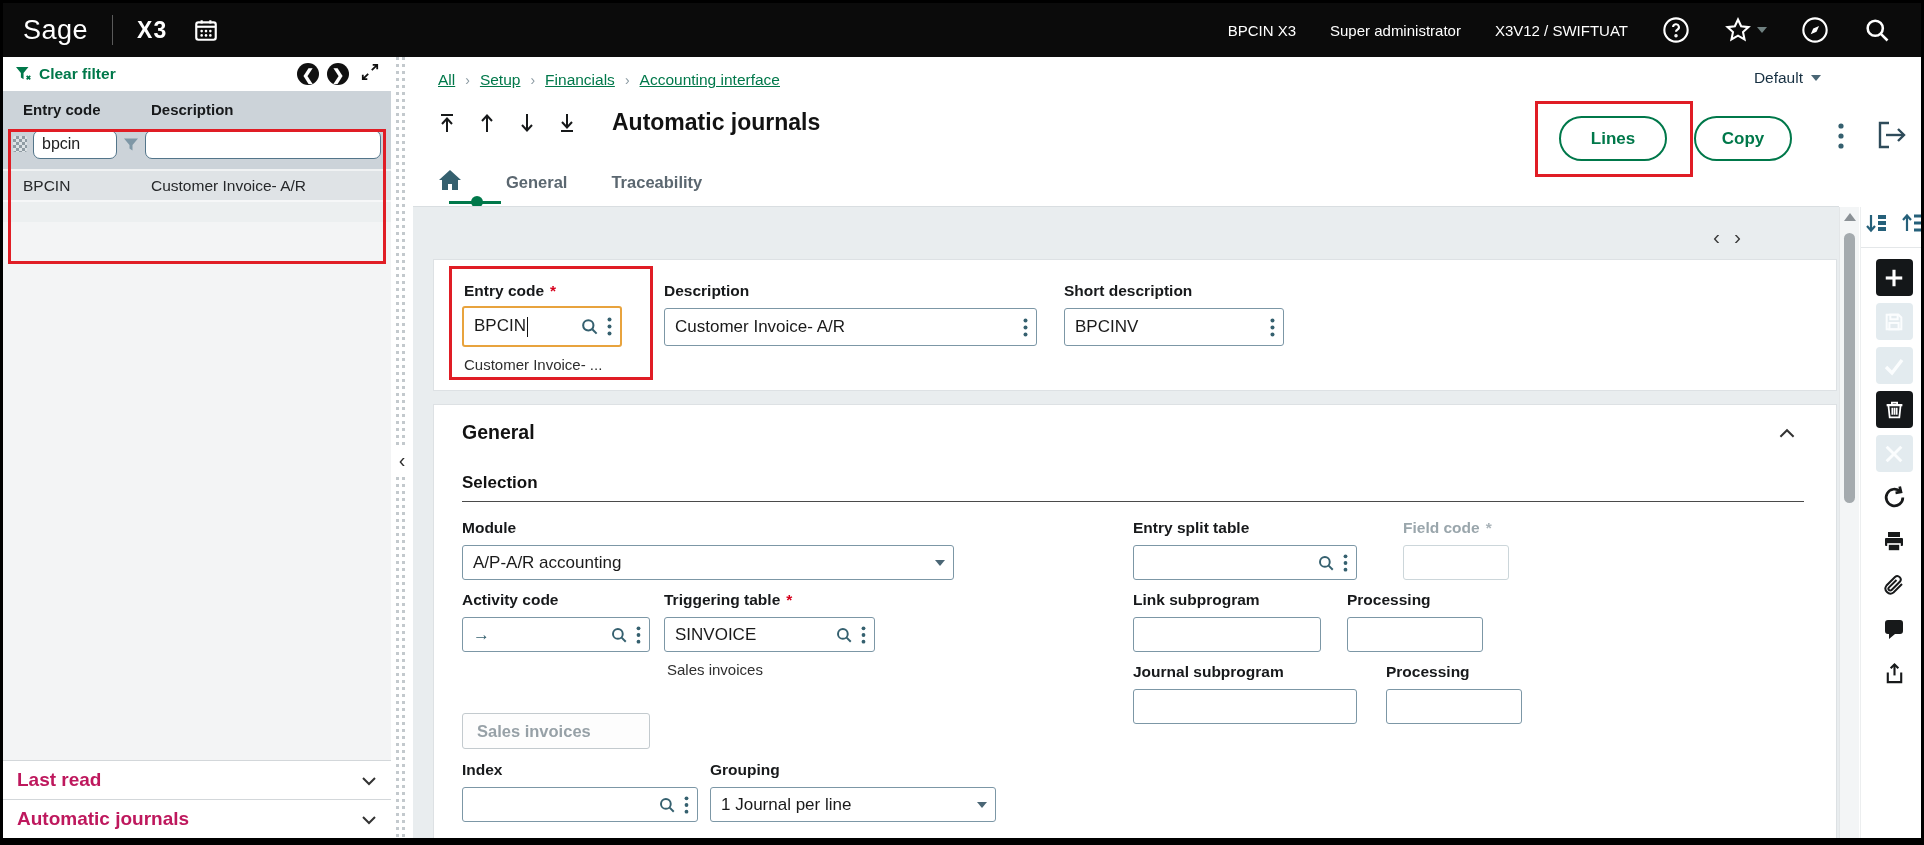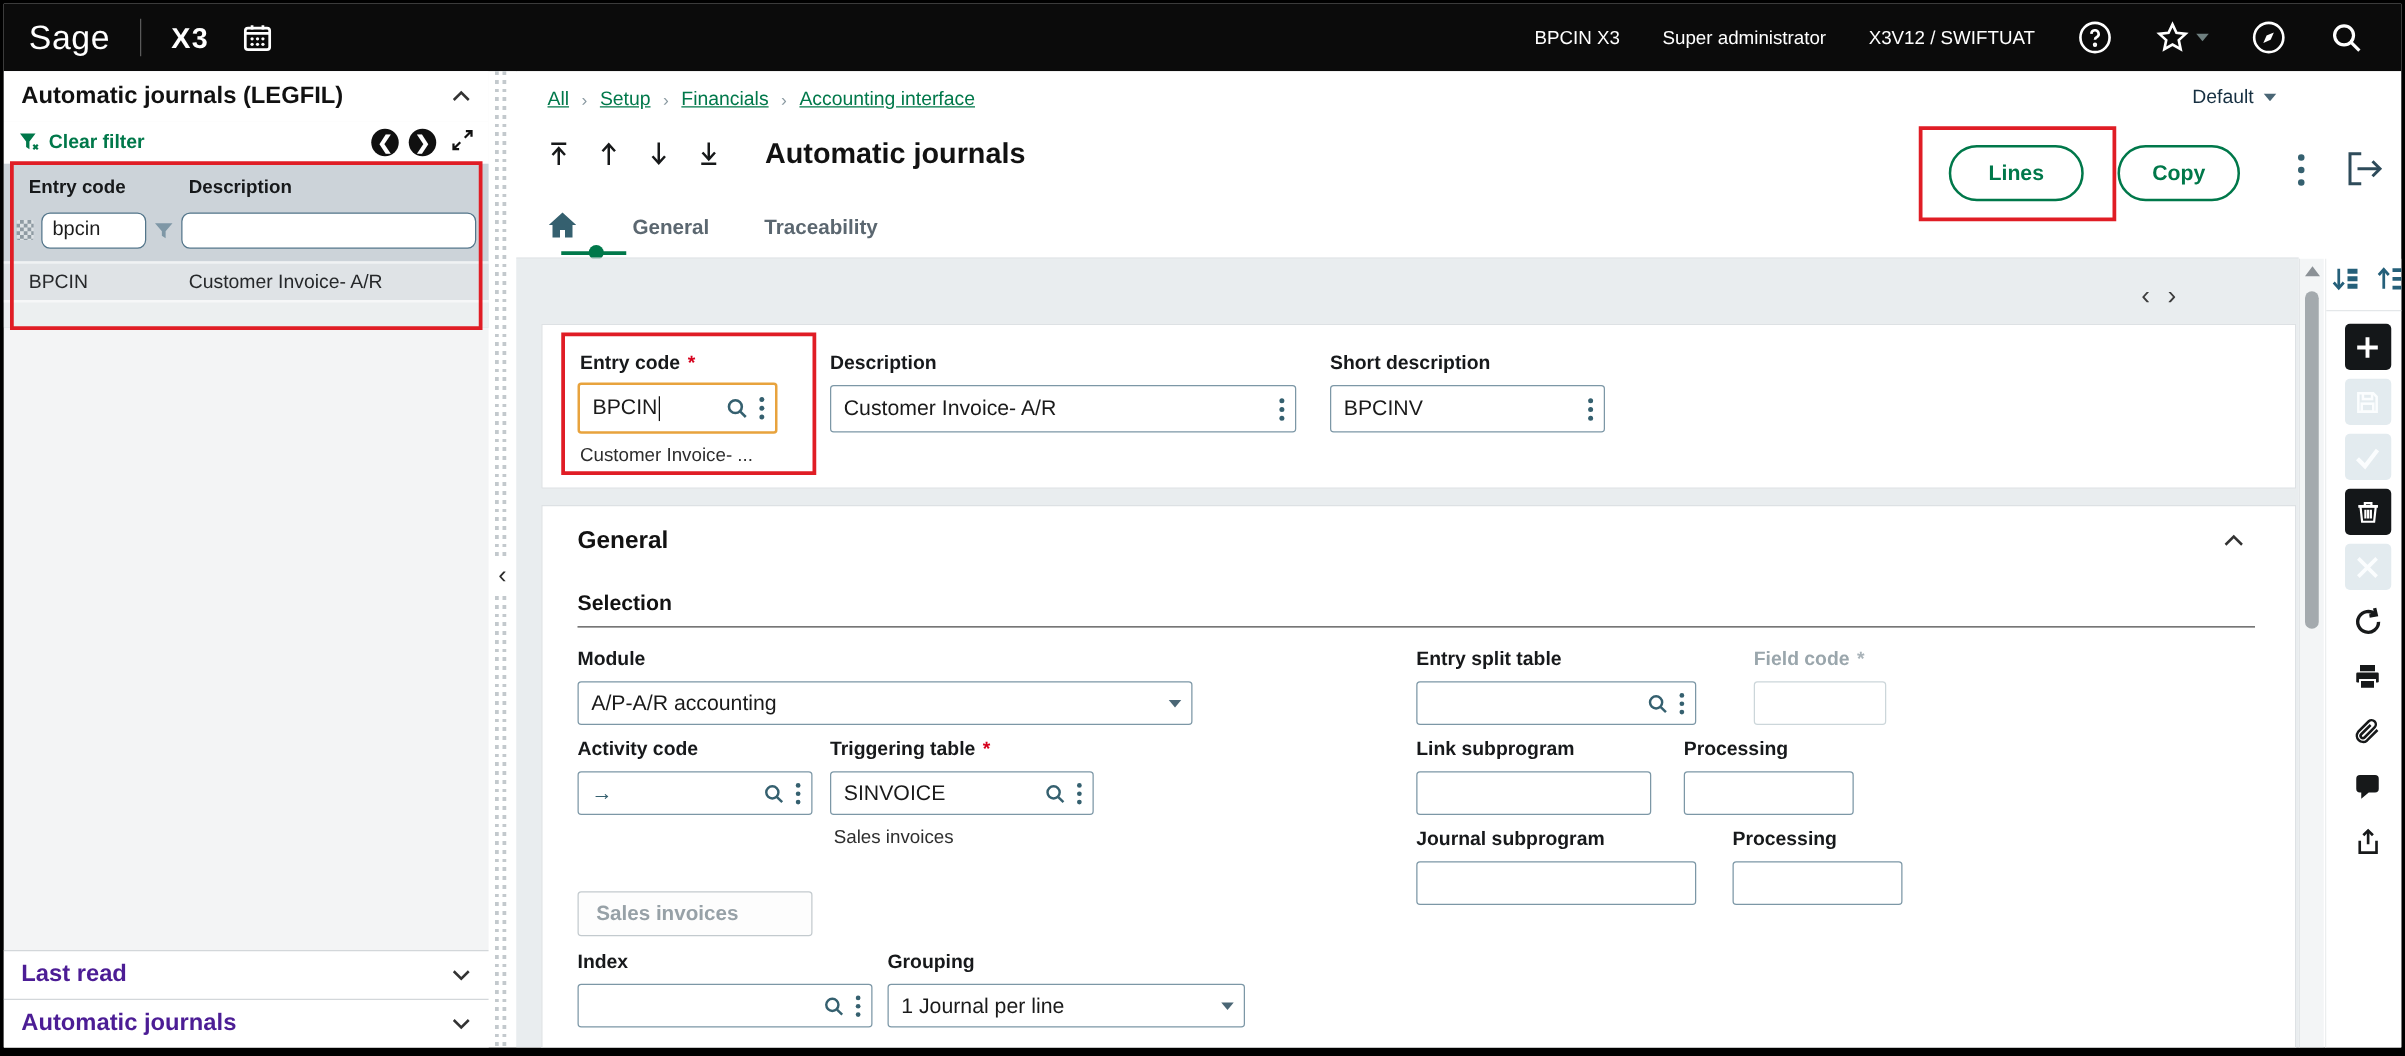--- a/index.html
+++ b/index.html
@@ -36,21 +36,21 @@
   .gridico { width:14px; height:16px; background:conic-gradient(#8f9ba3 25%, #dde2e5 0 50%, #8f9ba3 0 75%, #dde2e5 0); background-size:6px 6px; border-radius:2px; flex:0 0 auto; }
   .sb-inp { height:29px; background:#fff; border:1.5px solid #53758a; border-radius:7px; font-size:16px;
             color:#1c1c1c; padding:0 8px; display:flex; align-items:center; }
   .sb-inp.code { width:84px; } .sb-inp.desc { flex:1; }
   .sb-row { display:flex; height:31px; align-items:center; background:#dfe3e6; border-top:2px solid #f0f2f3;
             font-size:15.5px; color:#26282a; }
   .sb-row .c1 { width:132px; padding-left:20px; } .sb-row .c2 { padding-left:16px; }
   .sb-rowpad { height:22px; background:#eceff0; border-top:2px solid #f6f7f8; }
   .sb-bottom { position:absolute; left:0; right:0; bottom:0; background:#fff; }
   .sb-sec { height:39px; border-top:1px solid #d3d7da; display:flex; align-items:center; padding:0 14px;
-            font-size:19px; font-weight:bold; color:#4c1d95; background:#fff; cursor:pointer; }
+            font-size:19px; font-weight:bold; color:#be185d; background:#fff; cursor:pointer; }
   .sb-sec .chev { margin-left:auto; }
 
   
   .splitter { position:absolute; left:388px; top:54px; width:22px; bottom:0; background:#fff;
       background-image:
         repeating-linear-gradient(to bottom,#c3c9cd 0 3px, transparent 3px 7px),
         repeating-linear-gradient(to bottom,#c3c9cd 0 3px, transparent 3px 7px);
       background-size:3px 100%,3px 100%; background-position:5px 0,11px 0; background-repeat:repeat-y; }
   .split-chev { position:absolute; left:2px; top:388px; width:18px; height:30px; background:#fff;
       display:flex; align-items:center; justify-content:center; color:#2c2c2c; font-size:20px; cursor:pointer; }
@@ -179,28 +179,20 @@
       <span class="tb-ico">
         <svg width="28" height="28" viewBox="0 0 24 24" fill="none" stroke="#fff" stroke-width="2.2">
           <circle cx="10.5" cy="10.5" r="6.5"></circle>
             <line x1="15.5" y1="15.5" x2="21" y2="21"></line>
         </svg>
       </span>
     </div>
   </div>
 
   <div class="sidebar">
-    <div class="sb-title">
-      <span>Automatic journals (LEGFIL)</span>
-      <span class="chev">
-        <svg width="16" height="10" viewBox="0 0 16 10" fill="none" stroke="#333" stroke-width="2">
-            <polyline points="2,8 8,2 14,8"></polyline>
-          </svg>
-      </span>
-    </div>
     <div class="sb-filterrow">
       <span class="clearfilter">
         <svg width="18" height="16" viewBox="0 0 20 18">
           <path d="M1 1h14l-5.5 7v7l-3-2V8z" fill="#00784a"></path>
             <path d="M13 11l4 4m0-4l-4 4" stroke="#00784a" stroke-width="2"></path>
         </svg>
         <span>Clear filter</span>
       </span>
       <span class="sb-nav">
         <span class="navcirc">❮</span>

